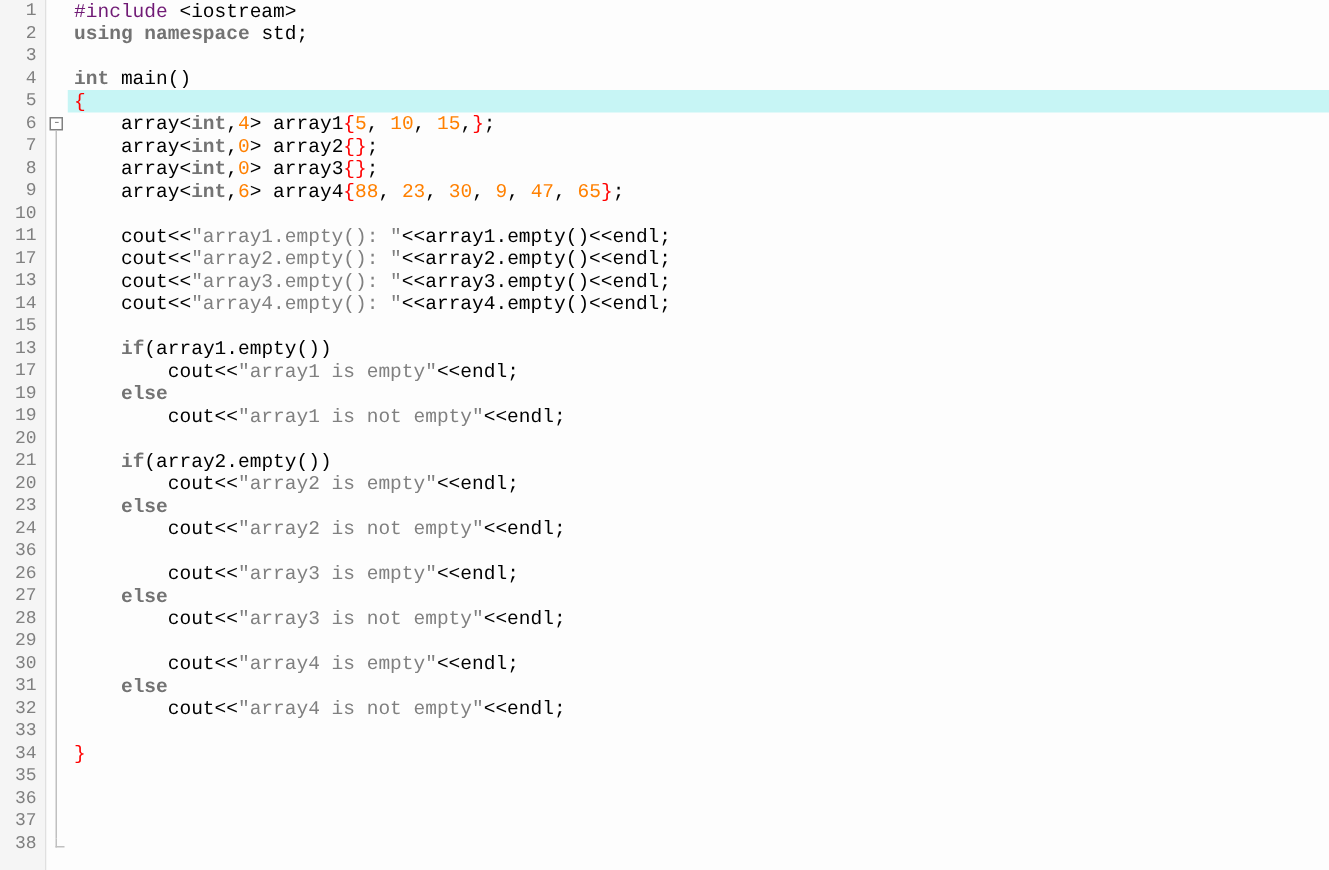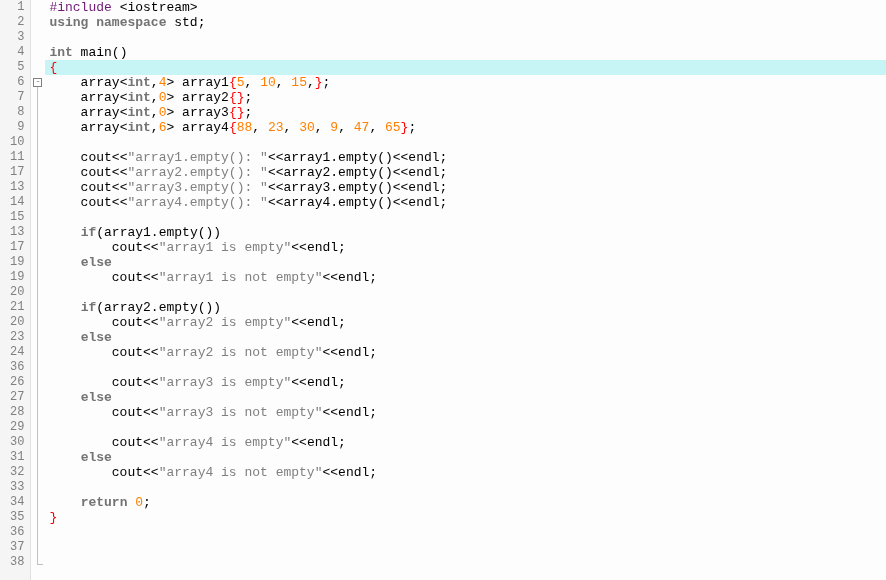--- a/index.html
+++ b/index.html
@@ -157,16 +157,15 @@
       <div class="code-line"><span class="t-black">        cout</span><span class="t-black">&lt;&lt;</span><span class="t-string">"array2 is not empty"</span><span class="t-black">&lt;&lt;</span><span class="t-black">endl</span><span class="t-black">;</span></div>
       <div class="code-line"></div>
       <div class="code-line"><span class="t-black">        cout</span><span class="t-black">&lt;&lt;</span><span class="t-string">"array3 is empty"</span><span class="t-black">&lt;&lt;</span><span class="t-black">endl</span><span class="t-black">;</span></div>
       <div class="code-line"><span class="t-black">    </span><span class="t-blue">else</span></div>
       <div class="code-line"><span class="t-black">        cout</span><span class="t-black">&lt;&lt;</span><span class="t-string">"array3 is not empty"</span><span class="t-black">&lt;&lt;</span><span class="t-black">endl</span><span class="t-black">;</span></div>
       <div class="code-line"></div>
       <div class="code-line"><span class="t-black">        cout</span><span class="t-black">&lt;&lt;</span><span class="t-string">"array4 is empty"</span><span class="t-black">&lt;&lt;</span><span class="t-black">endl</span><span class="t-black">;</span></div>
       <div class="code-line"><span class="t-black">    </span><span class="t-blue">else</span></div>
       <div class="code-line"><span class="t-black">        cout</span><span class="t-black">&lt;&lt;</span><span class="t-string">"array4 is not empty"</span><span class="t-black">&lt;&lt;</span><span class="t-black">endl</span><span class="t-black">;</span></div>
       <div class="code-line"></div>
-      <div class="code-line"><span class="t-black">    </span><span class="t-blue">return</span><span class="t-black"> </span><span class="t-num">0</span><span class="t-black">;</span></div>
       <div class="code-line"><span class="t-red">}</span></div>
     </div>
 </div>
 
 </body></html>

